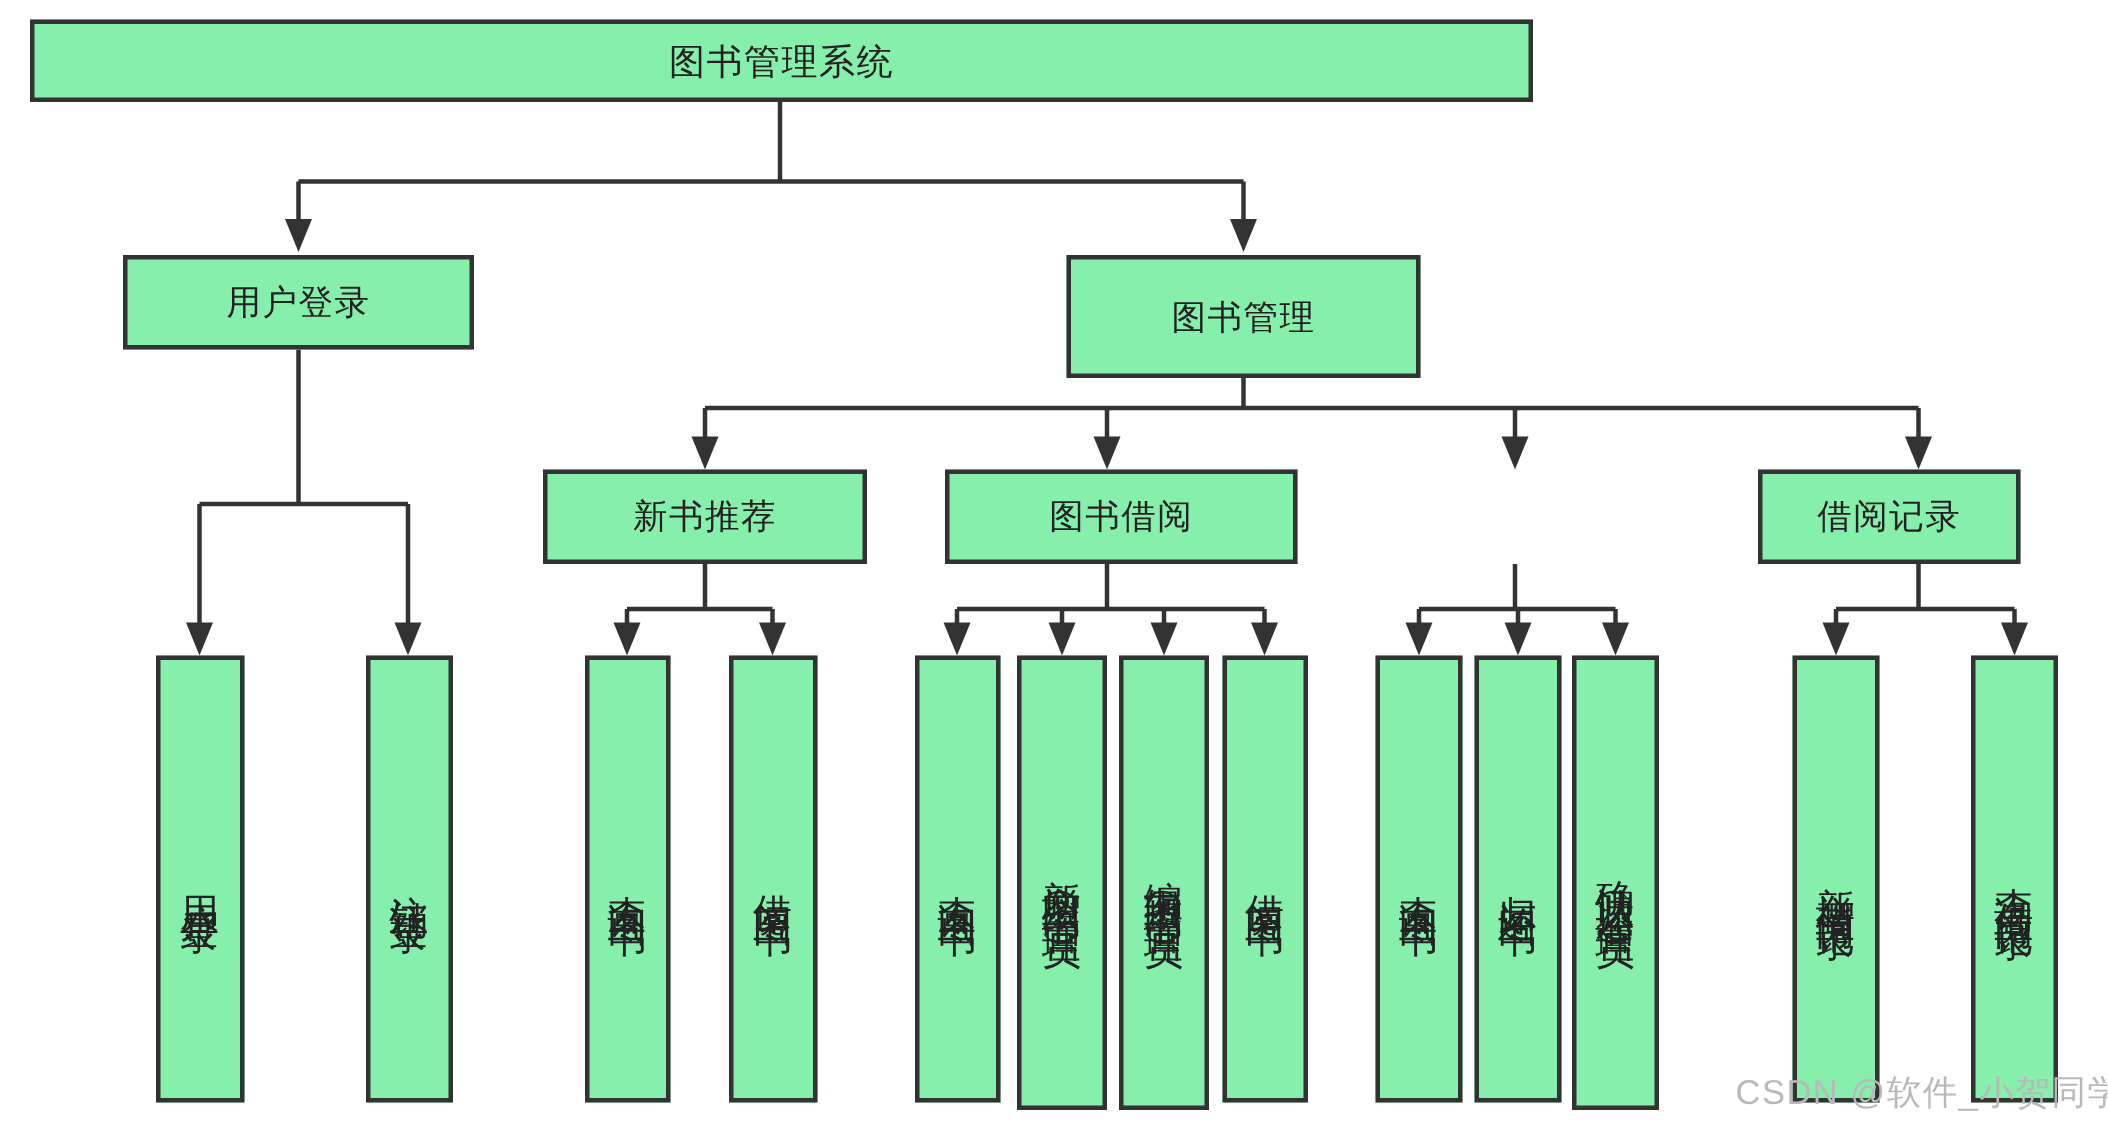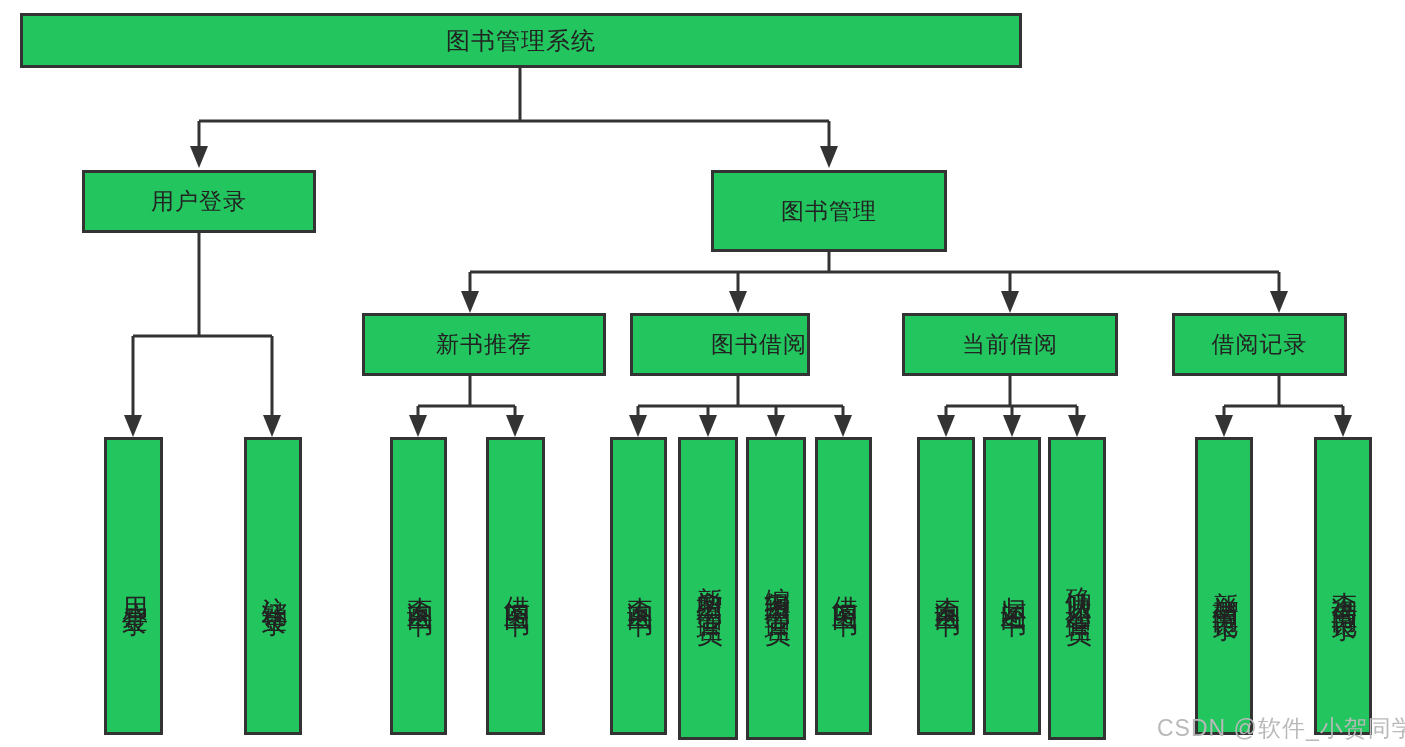--- a/index.html
+++ b/index.html
@@ -20,25 +20,24 @@
   }
   #connectors {
     position: absolute;
     left: 0; top: 0;
     color: var(--line);
   }
   .box {
     position: absolute;
     box-sizing: border-box;
     border: 3px solid var(--line);
-    background: #22c55e;
+    background: #86efac;
     display: flex;
     align-items: center;
     justify-content: center;
-    font-family: Liberation Mono, monospace;
   }
   .hbox span {
     font-size: 23px;
     letter-spacing: 1px;
     white-space: nowrap;
   }
   .hbox.rootbox span { font-size: 24px; }
   .vbox span {
     writing-mode: vertical-rl;
     text-orientation: mixed;
@@ -133,28 +132,25 @@
     <span>图书管理系统</span>
   </div>
 
   <div class="box hbox" style="left:82px; top:170px; width:234px; height:63px;">
     <span>用户登录</span>
   </div>
   <div class="box hbox" style="left:711px; top:170px; width:236px; height:82px;">
     <span>图书管理</span>
   </div>
 
-  <div class="box hbox" style="left:362px; top:313px; width:244px; height:63px;text-align:center;">
+  <div class="box hbox" style="left:362px; top:313px; width:216px; height:63px;text-align:center;">
     <span>新书推荐</span>
   </div>
-  <div class="box hbox" style="left:630px; top:313px; width:180px; height:63px;justify-content:flex-end;">
+  <div class="box hbox" style="left:630px; top:313px; width:235px; height:63px;">
     <span>图书借阅</span>
-  </div>
-  <div class="box hbox" style="left:902px; top:313px; width:216px; height:63px;">
-    <span>当前借阅</span>
   </div>
   <div class="box hbox" style="left:1172px; top:313px; width:175px; height:63px;">
     <span>借阅记录</span>
   </div>
 
   <div class="box vbox" style="left:104px; top:437px; width:59px; height:298px;">
     <span>用户登录</span>
   </div>
   <div class="box vbox" style="left:244px; top:437px; width:58px; height:298px;">
     <span>注销登录</span>

